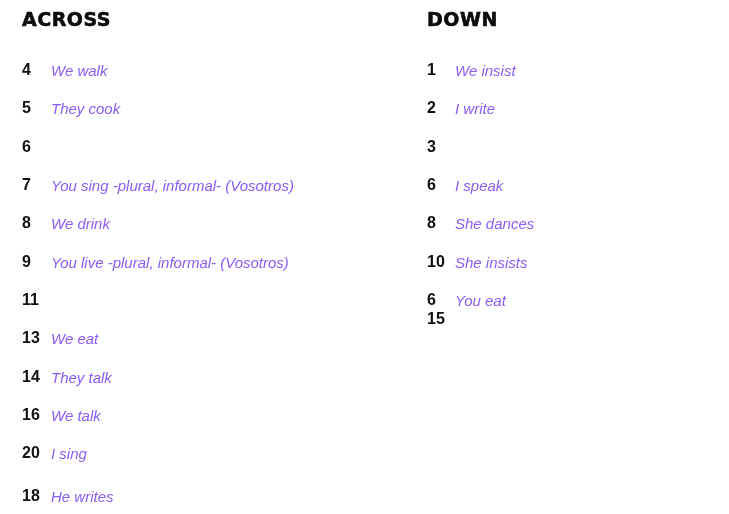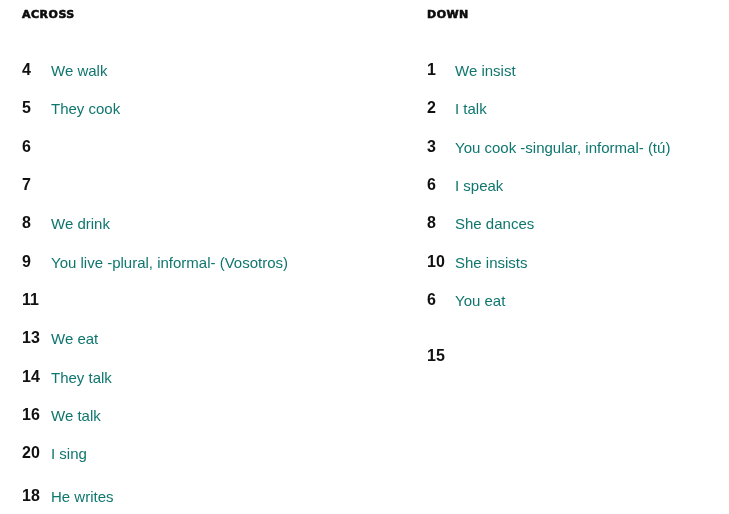--- a/index.html
+++ b/index.html
@@ -6,51 +6,52 @@
     body {
       width: 729px; height: 514px; position: relative; overflow: hidden;
       font-family: "Liberation Sans", "DejaVu Sans", sans-serif; color: #111111;
     }
     .col { position: absolute; top: 0; }
     .col.across { left: 22px; width: 380px; }
     .col.down { left: 427px; width: 300px; }
     .heading {
       position: absolute; top: 8px; left: 0;
       font-family: "DejaVu Sans", sans-serif; font-weight: 900;
-      font-size: 11px; letter-spacing: 0.5px; color: #0c0c0c;
+      font-size: 19px; letter-spacing: 0.5px; color: #0c0c0c;
       -webkit-text-stroke: 0.6px #0c0c0c;
     }
     .clue {
       position: absolute; left: 0; height: 22px; display: flex; align-items: center;
       white-space: nowrap;
     }
     .num {
       width: 29px; font-weight: bold; font-size: 16px; color: #111;
     }
     .down .num { width: 28px; }
-    .txt { font-size: 15px; color: #0f766e; }
+    .txt { font-size: 15px; color: #8b5cf6; font-style: italic; }
   </style>
 </head>
 <body>
 
 <div class="col across">
   <div class="heading">ACROSS</div>
   <div class="clue" style="top:59px">
       <span class="num">4</span>
       <span class="txt">We walk</span>
     </div>
   <div class="clue" style="top:97px">
       <span class="num">5</span>
       <span class="txt">They cook</span>
     </div>
   <div class="clue" style="top:136px">
       <span class="num">6</span>
     </div>
   <div class="clue" style="top:174px">
       <span class="num">7</span>
+      <span class="txt">You sing -plural, informal- (Vosotros)</span>
     </div>
   <div class="clue" style="top:212px">
       <span class="num">8</span>
       <span class="txt">We drink</span>
     </div>
   <div class="clue" style="top:251px">
       <span class="num">9</span>
       <span class="txt">You live -plural, informal- (Vosotros)</span>
     </div>
   <div class="clue" style="top:289px">
@@ -79,38 +80,37 @@
 </div>
 
 <div class="col down">
   <div class="heading">DOWN</div>
   <div class="clue" style="top:59px">
       <span class="num">1</span>
       <span class="txt">We insist</span>
     </div>
   <div class="clue" style="top:97px">
       <span class="num">2</span>
-      <span class="txt">I talk</span>
+      <span class="txt">I write</span>
     </div>
   <div class="clue" style="top:136px">
       <span class="num">3</span>
-      <span class="txt">You cook -singular, informal- (tú)</span>
     </div>
   <div class="clue" style="top:174px">
       <span class="num">6</span>
       <span class="txt">I speak</span>
     </div>
   <div class="clue" style="top:212px">
       <span class="num">8</span>
       <span class="txt">She dances</span>
     </div>
   <div class="clue" style="top:251px">
       <span class="num">10</span>
       <span class="txt">She insists</span>
     </div>
   <div class="clue" style="top:289px">
       <span class="num">6</span>
       <span class="txt">You eat</span>
     </div>
-  <div class="clue" style="top:345px">
+  <div class="clue" style="top:308px">
       <span class="num">15</span>
     </div>
 </div>
 
 </body></html>

